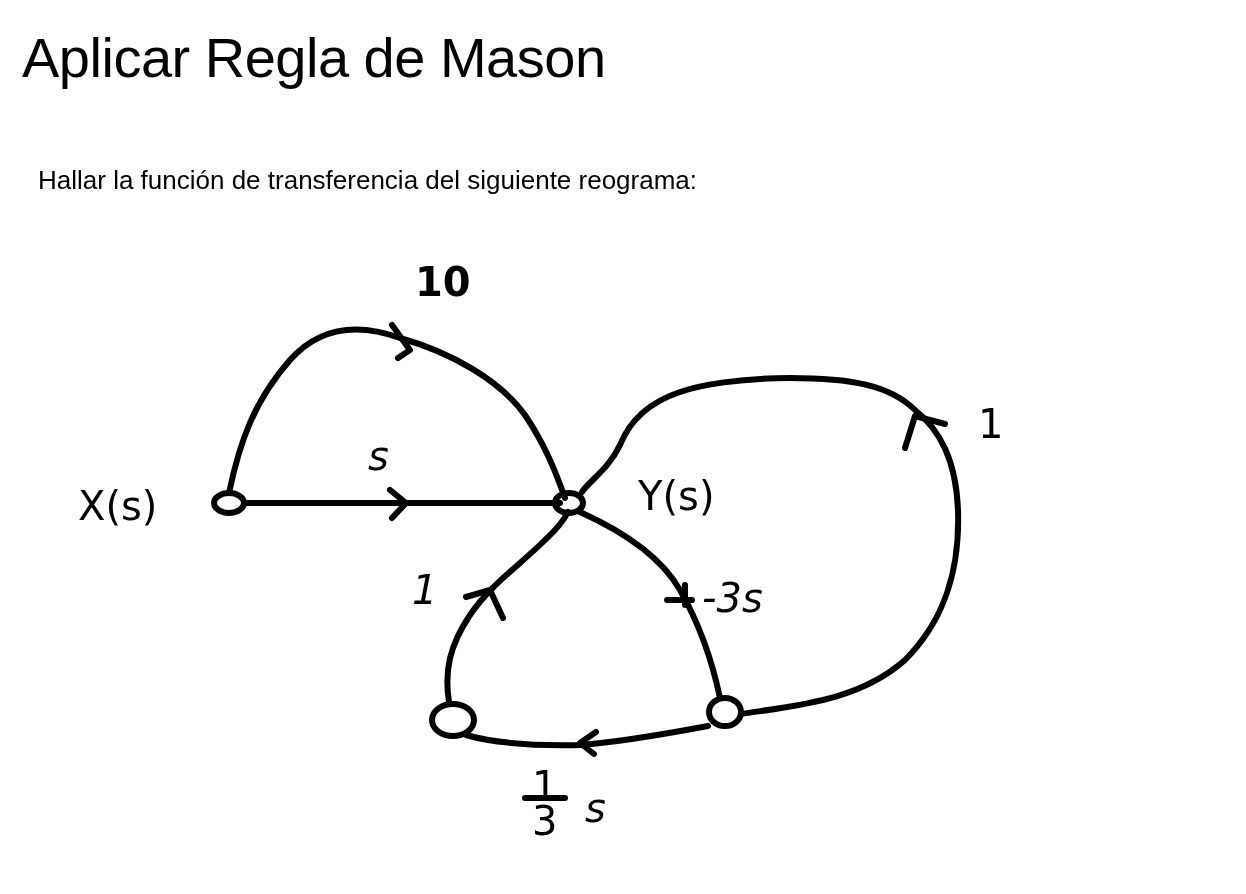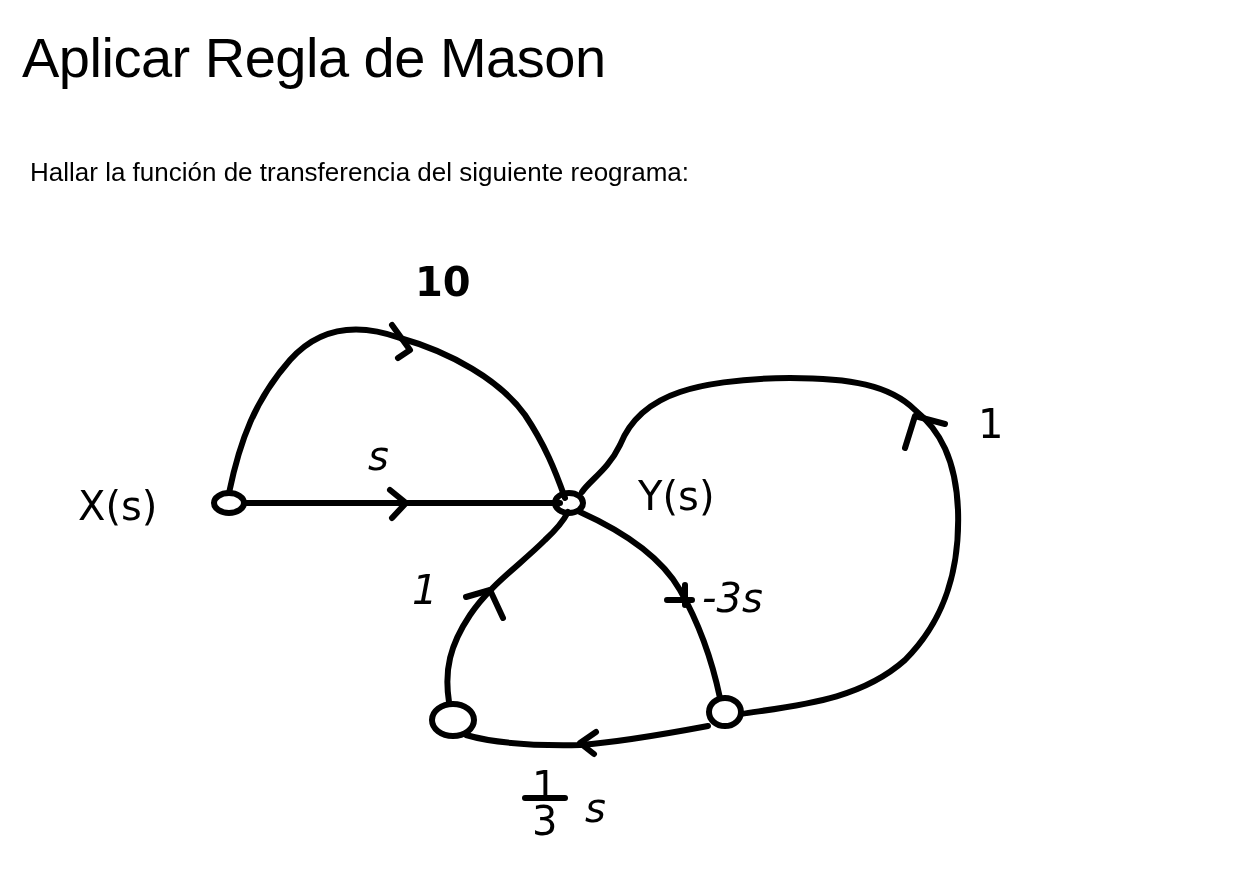--- a/index.html
+++ b/index.html
@@ -22,21 +22,21 @@
       margin: 0;
       font-size: 56px;
       font-weight: 300;
       letter-spacing: -0.5px;
       line-height: 72px;
     }
     .prompt {
       position: absolute;
       left: 22px;
       top: 146px;
-      margin: 8px;
+      margin: 16px;
       font-size: 26px;
       font-weight: 400;
       line-height: 36px;
     }
     .diagram {
       position: absolute;
       left: 0;
       top: 0;
       width: 1246px;
       height: 894px;

